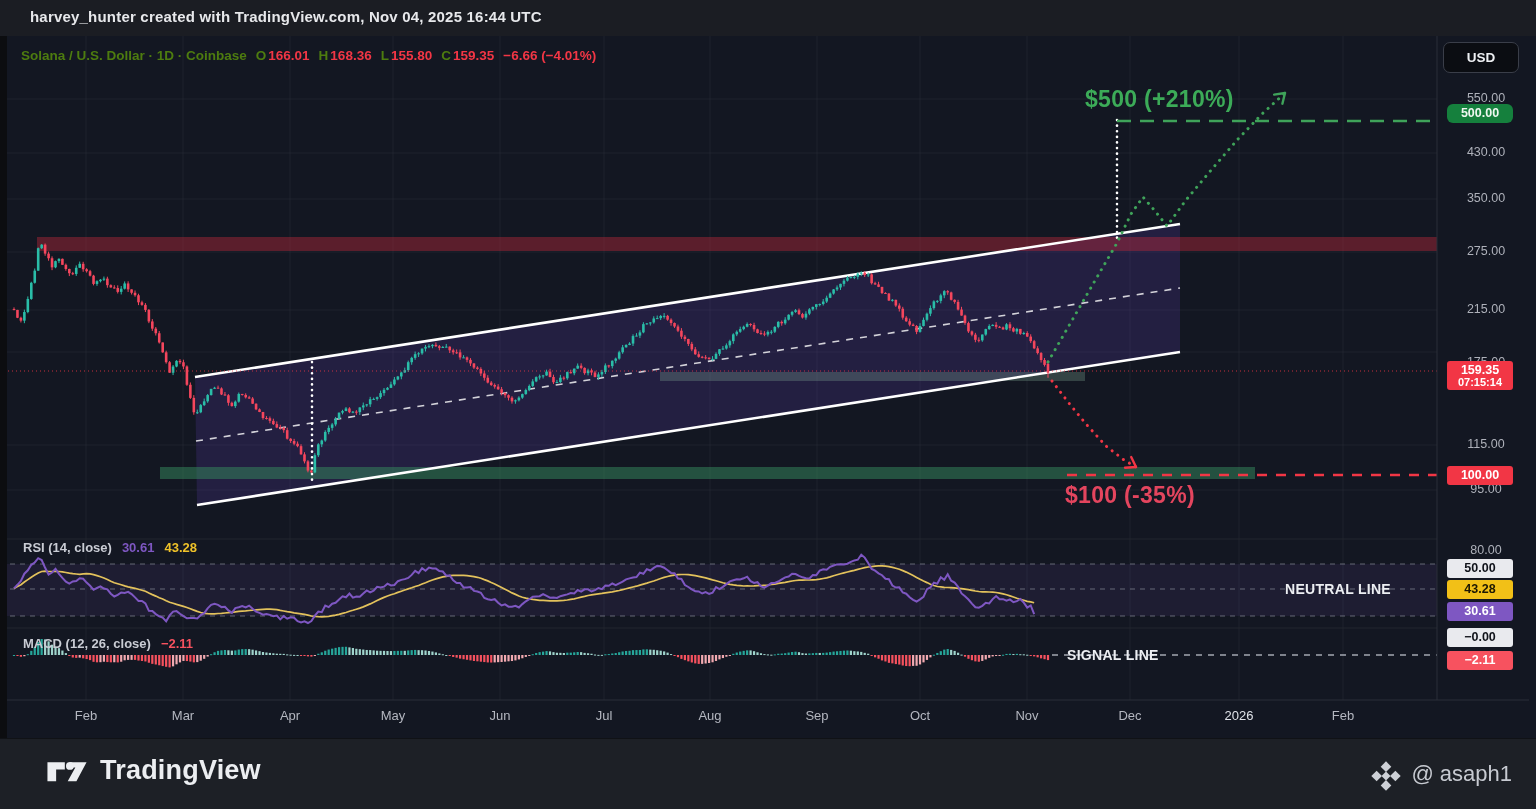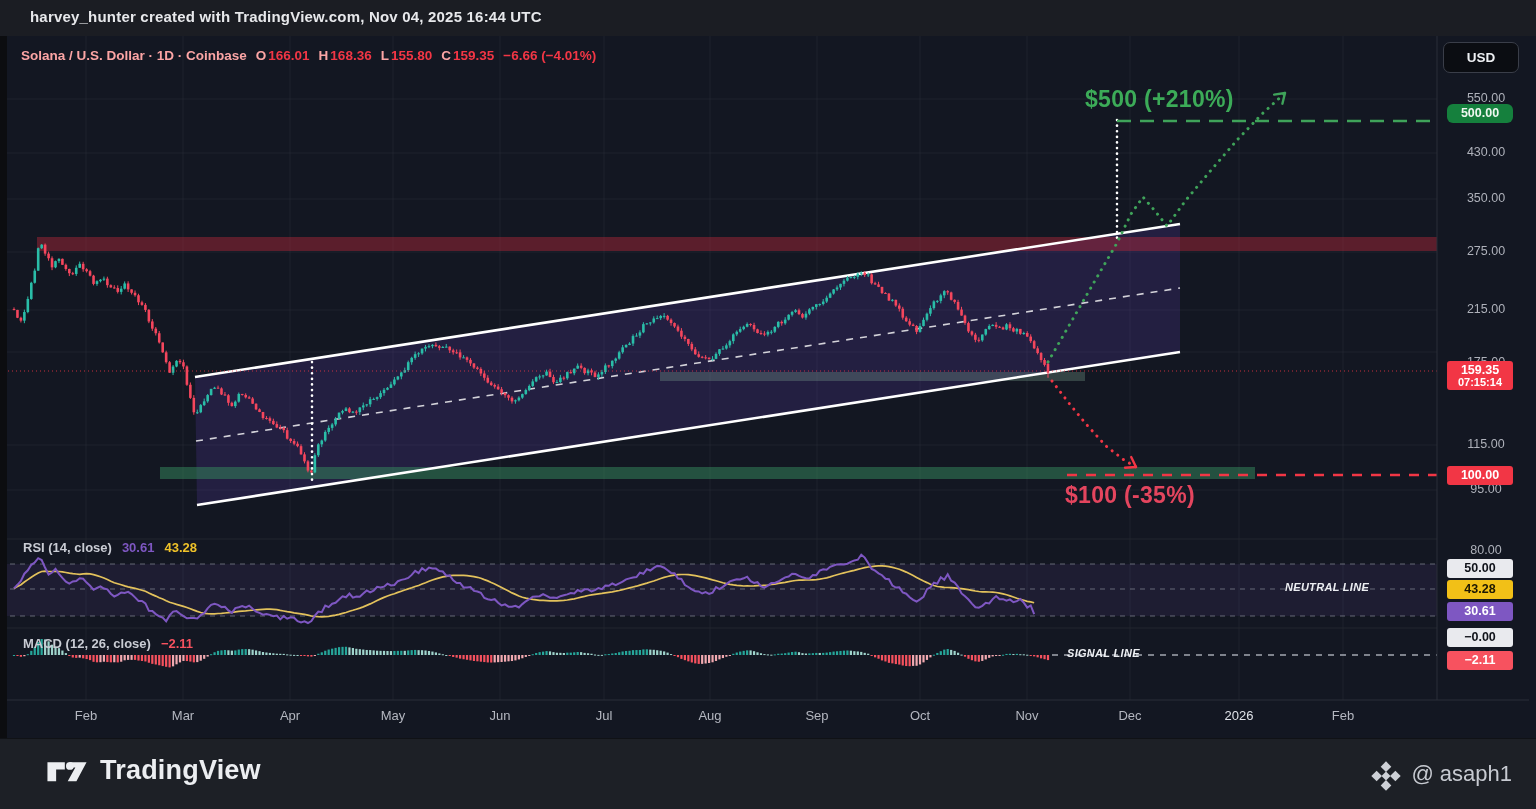--- a/index.html
+++ b/index.html
@@ -9,30 +9,30 @@
   .abs{position:absolute;}
   
   #header{left:0;top:0;width:1536px;height:36px;background:#1b1d23;}
   #header span{position:absolute;left:30px;top:8px;font-size:15px;font-weight:700;color:#e7e8eb;letter-spacing:.2px;}
   
   #card{left:7px;top:36px;width:1529px;height:702px;background:#131722;}
   #chart-svg{position:absolute;left:0;top:0;}
   
   #symlegend{left:14px;top:10px;height:18px;display:flex;align-items:center;gap:9px;font-size:13.5px;font-weight:700;color:#d6d9e0;white-space:nowrap;}
   #symlegend .val{color:#f23645;margin-left:-7px;}
-  #symlegend .lab{color:#fca5a5;}
+  #symlegend .lab{color:#4d7c0f;}
   #symlegend .chg{color:#f23645;}
   
   #usdbtn{left:1436px;top:6px;width:74px;height:29px;background:#0b0d12;border:1px solid #3a3e49;border-radius:7px;
           color:#eef0f3;font-size:13.5px;font-weight:700;display:flex;align-items:center;justify-content:center;}
   
   .ann{font-weight:700;font-size:23px;letter-spacing:.3px;white-space:nowrap;}
   #ann-bull{left:1078px;top:50px;color:#3cab58;}
   #ann-bear{left:1058px;top:446px;color:#e4455e;}
-  .linelab{font-weight:700;font-size:11px;color:#eceef2;white-space:nowrap;letter-spacing:.3px;font-style:italic;}
+  .linelab{font-weight:700;font-size:14px;color:#eceef2;white-space:nowrap;letter-spacing:.3px;}
   #neutral-lab{left:1278px;top:545px;}
   #signal-lab{left:1060px;top:611px;}
   
   .panelegend{display:flex;gap:10px;font-size:13px;font-weight:700;white-space:nowrap;}
   #rsi-legend{left:16px;top:504px;color:#c9ccd4;}
   #rsi-legend .v1{color:#7e57c2;}
   #rsi-legend .v2{color:#efc229;}
   #macd-legend{left:16px;top:600px;color:#c9ccd4;align-items:center;}
   #macd-legend .v1{color:#f7525f;}
   

